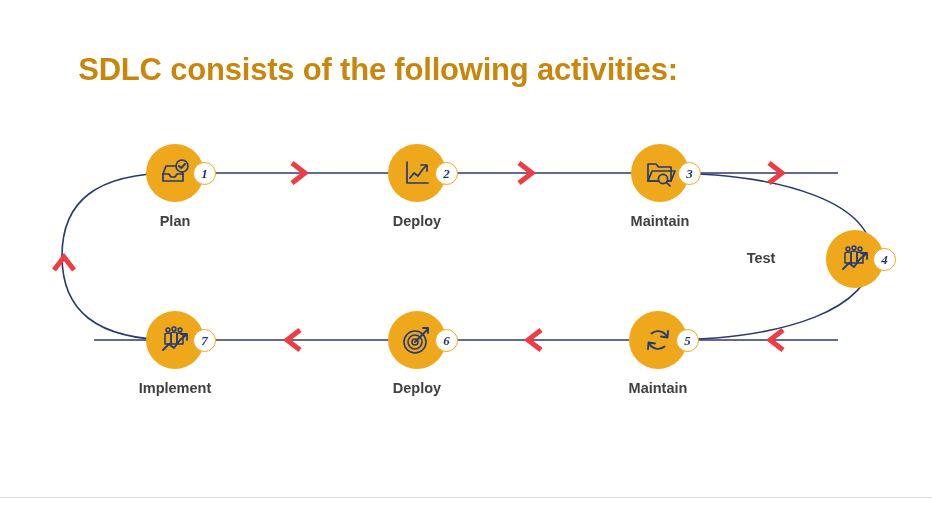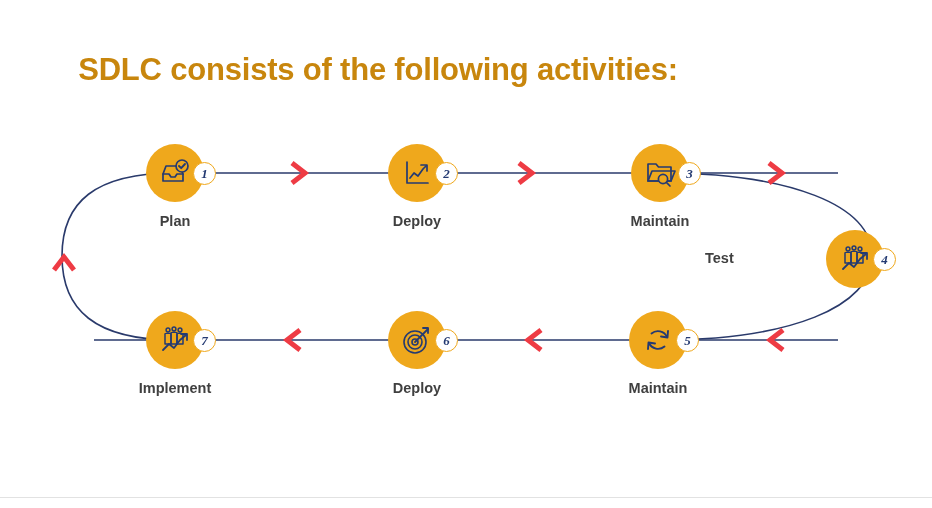--- a/index.html
+++ b/index.html
@@ -102,21 +102,21 @@
     left: -80px;
     top: 40px;
     width: 160px;
     text-align: center;
   }
   
   .label-left {
     left: -150px;
     top: -9px;
     width: 112px;
-    text-align: left;
+    text-align: center;
   }
 
   #bottom-divider {
     position: absolute;
     left: 0;
     top: 497px;
     width: 932px;
     height: 1px;
     background: #E2E2E2;
   }

